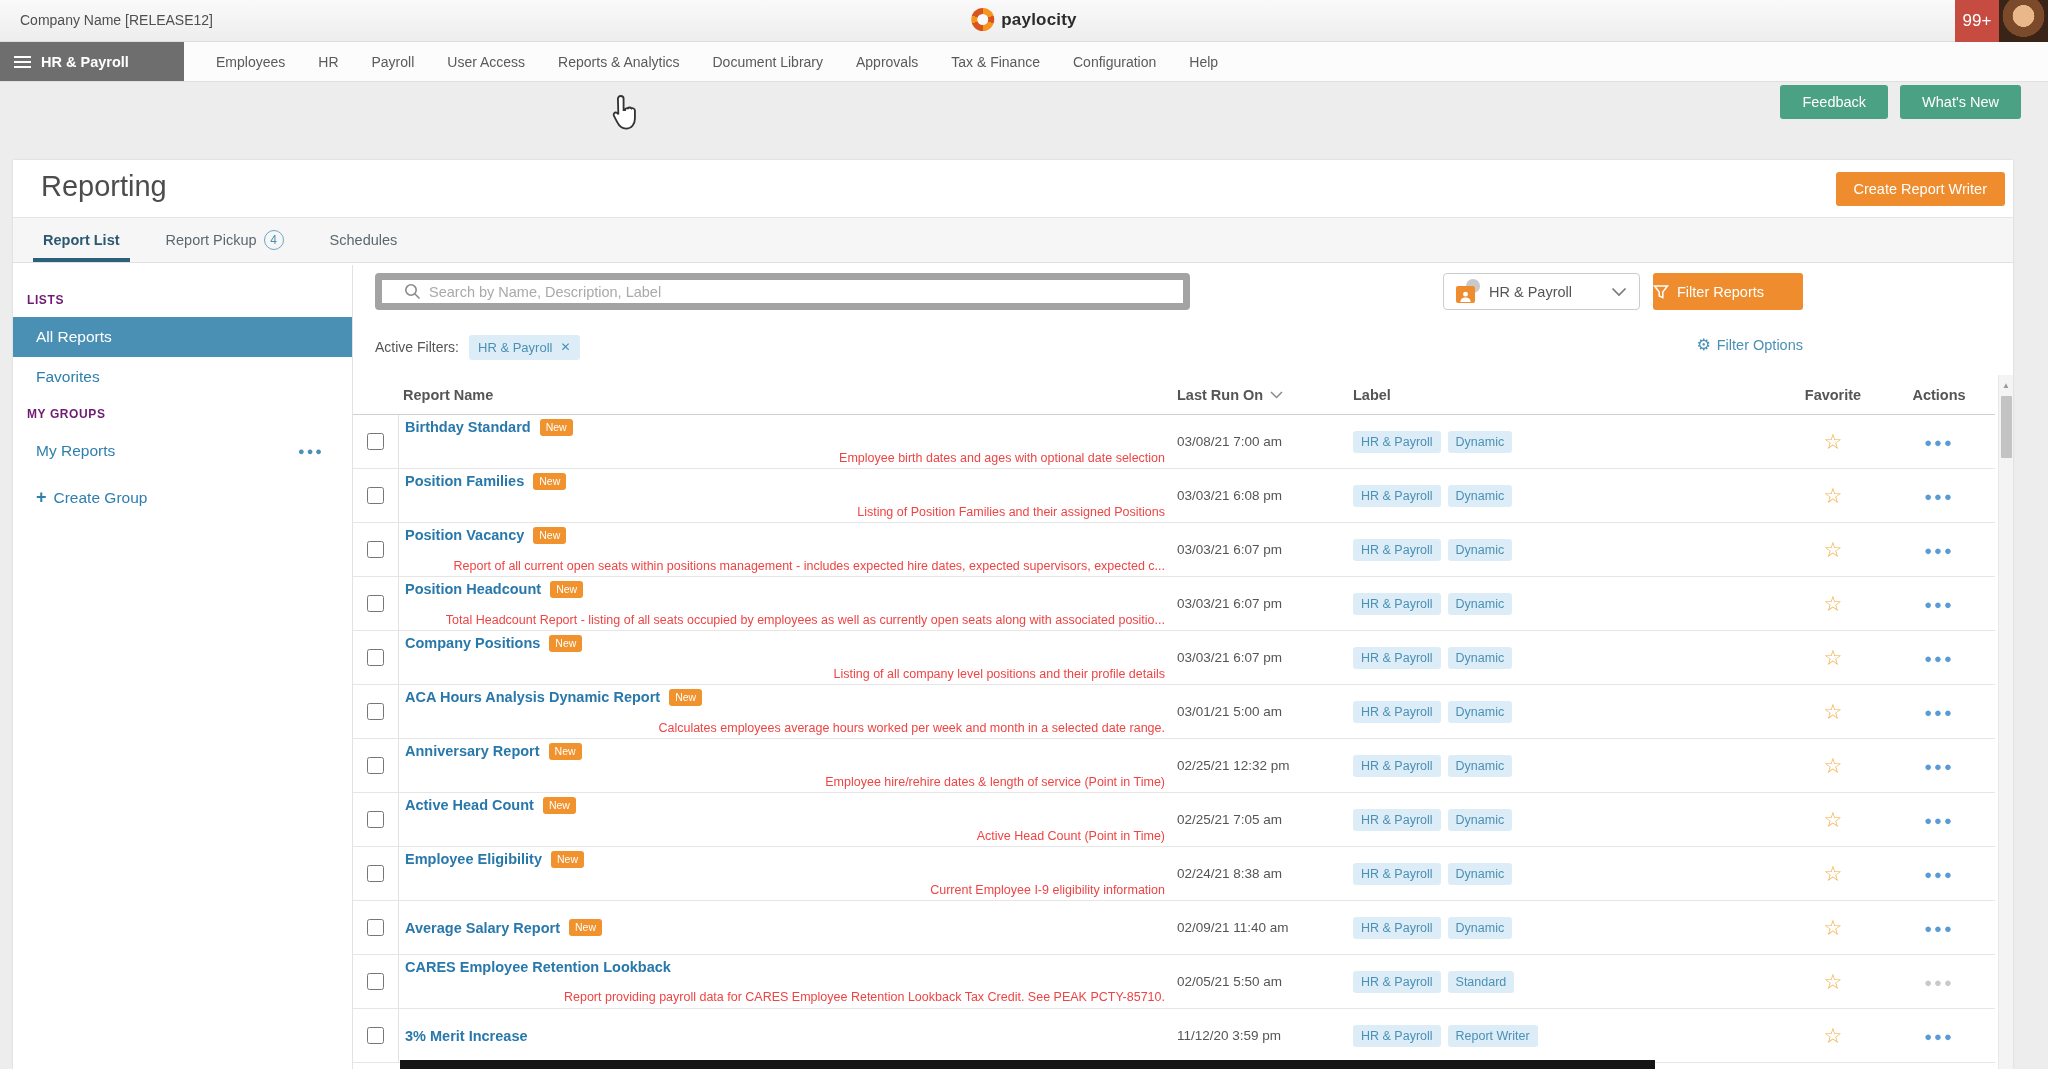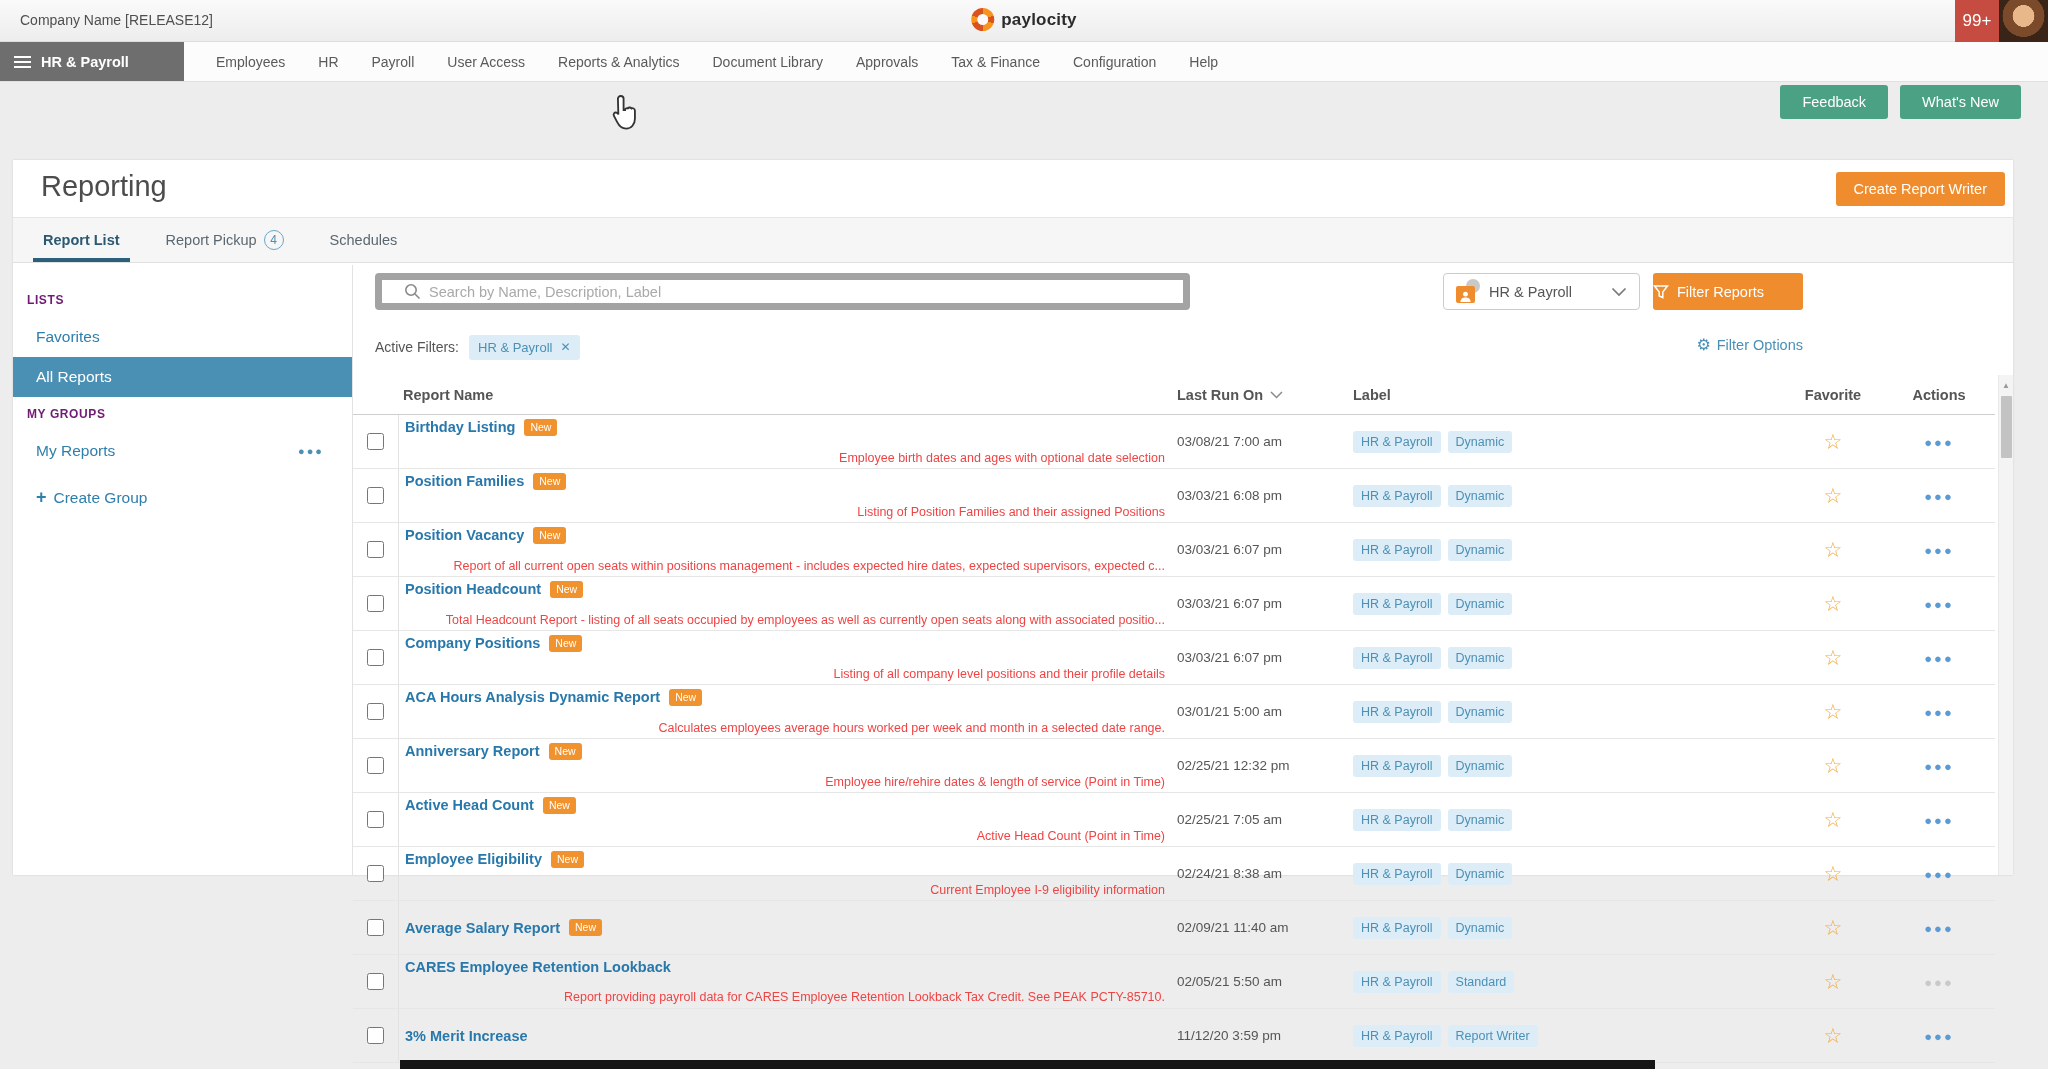--- a/index.html
+++ b/index.html
@@ -30,21 +30,21 @@
   .nav-item { font-size:14px; color:#5a5a5a; cursor:pointer; white-space:nowrap; }
 
   
   .page-actions { position:absolute; top:85px; right:27px; display:flex; gap:12px; }
   .green-btn { background:#4ba184; color:#fff; font-size:14.5px; border:none; border-radius:3px; padding:9px 22px; cursor:pointer; }
 
   
   .hand-cursor { position:absolute; left:608px; top:93px; z-index:50; }
 
   
-  .card { position:absolute; left:13px; top:160px; width:2000px; height:715px; background:#fff; box-shadow:0 0 2px rgba(0,0,0,.12); }
+  .card { position:absolute; left:13px; top:160px; width:2000px; height:909px; background:#fff; box-shadow:0 0 2px rgba(0,0,0,.12); }
   .card-header { position:relative; height:57px; }
   .page-title { position:absolute; left:28px; top:10px; font-size:29px; font-weight:300; color:#4c4c4c; }
   .create-rw-btn { position:absolute; right:8px; top:12px; background:#ef8d2e; color:#fff; font-size:14.5px; border:none; border-radius:3px; padding:9px 18px; cursor:pointer; }
 
   .tabs { position:relative; height:46px; background:#f6f6f6; border-top:1px solid #e6e6e6; border-bottom:1px solid #e0e0e0; display:flex; align-items:center; gap:46px; padding-left:30px; }
   .tab { font-size:14.5px; color:#5b6770; cursor:pointer; position:relative; height:100%; display:flex; align-items:center; gap:7px; }
   .tab.active { color:#2c5871; font-weight:bold; }
   .tab.active:after { content:""; position:absolute; left:-10px; right:-10px; bottom:0; height:4px; background:#2c5f79; }
   .tab-badge { width:20px; height:20px; border-radius:50%; border:1px solid #6aa7c8; color:#4a90b5; font-size:12px; display:flex; align-items:center; justify-content:center; }
 
@@ -175,25 +175,25 @@
       <div class="tab">
         <span>Schedules</span>
       </div>
     </div>
 
   <div class="card-body">
 
     <div class="sidebar">
       <div class="side-header">LISTS</div>
       <div id="side-lists">
+          <div class="side-item active">
+            <span>All Reports</span>
+          </div>
           <div class="side-item">
             <span>Favorites</span>
-          </div>
-          <div class="side-item active">
-            <span>All Reports</span>
           </div>
         </div>
       <div class="side-header">MY GROUPS</div>
       <div id="side-groups">
           <div class="side-item">
             <span>My Reports</span>
             <span class="side-dots">●●●</span>
           </div>
         </div>
       <div class="create-group">
@@ -261,21 +261,21 @@
           <div class="th-center">Favorite</div>
           <div class="th-center">Actions</div>
         </div>
         <div id="tbody">
             <div class="trow">
               <div class="cell-check">
                 <input type="checkbox" style="">
               </div>
               <div class="cell-name">
                 <div class="rname-line">
-                  <span class="rname">Birthday Listing</span>
+                  <span class="rname">Birthday Standard</span>
                   <span class="new-badge">New</span>
                 </div>
                 <div class="rdesc">Employee birth dates and ages with optional date selection</div>
               </div>
               <div class="cell-date">03/08/21 7:00 am</div>
               <div class="cell-labels">
                 <span class="label-chip">HR &amp; Payroll</span>
                 <span class="label-chip">Dynamic</span>
               </div>
               <div class="cell-fav"><span class="star">☆</span></div>

